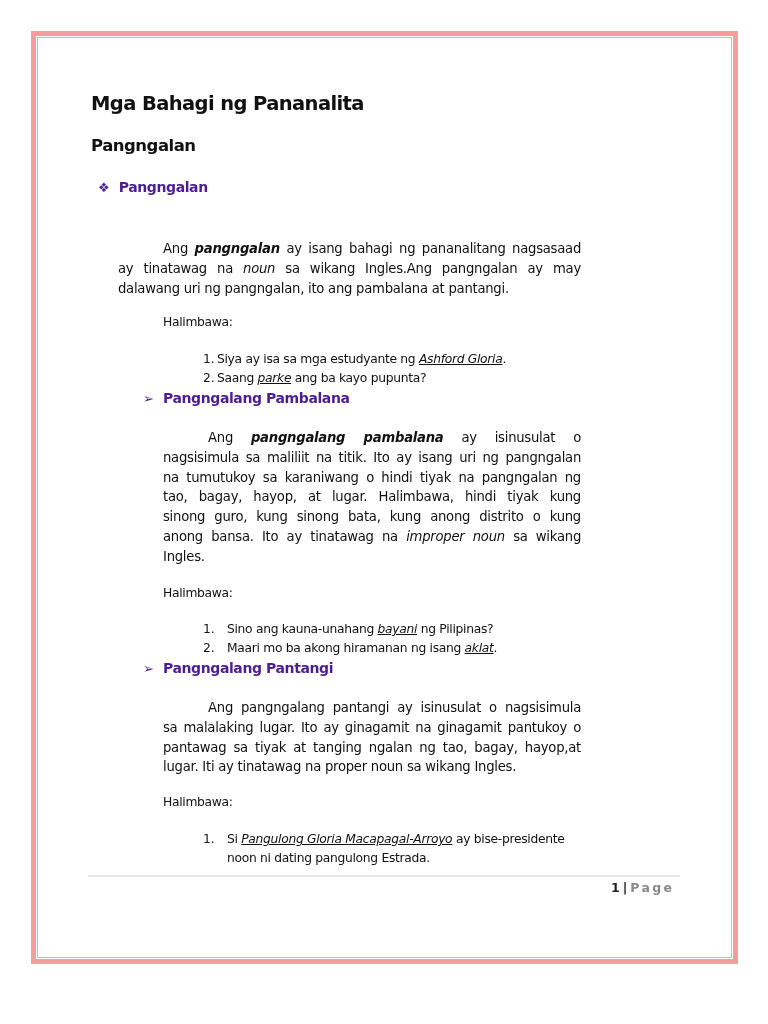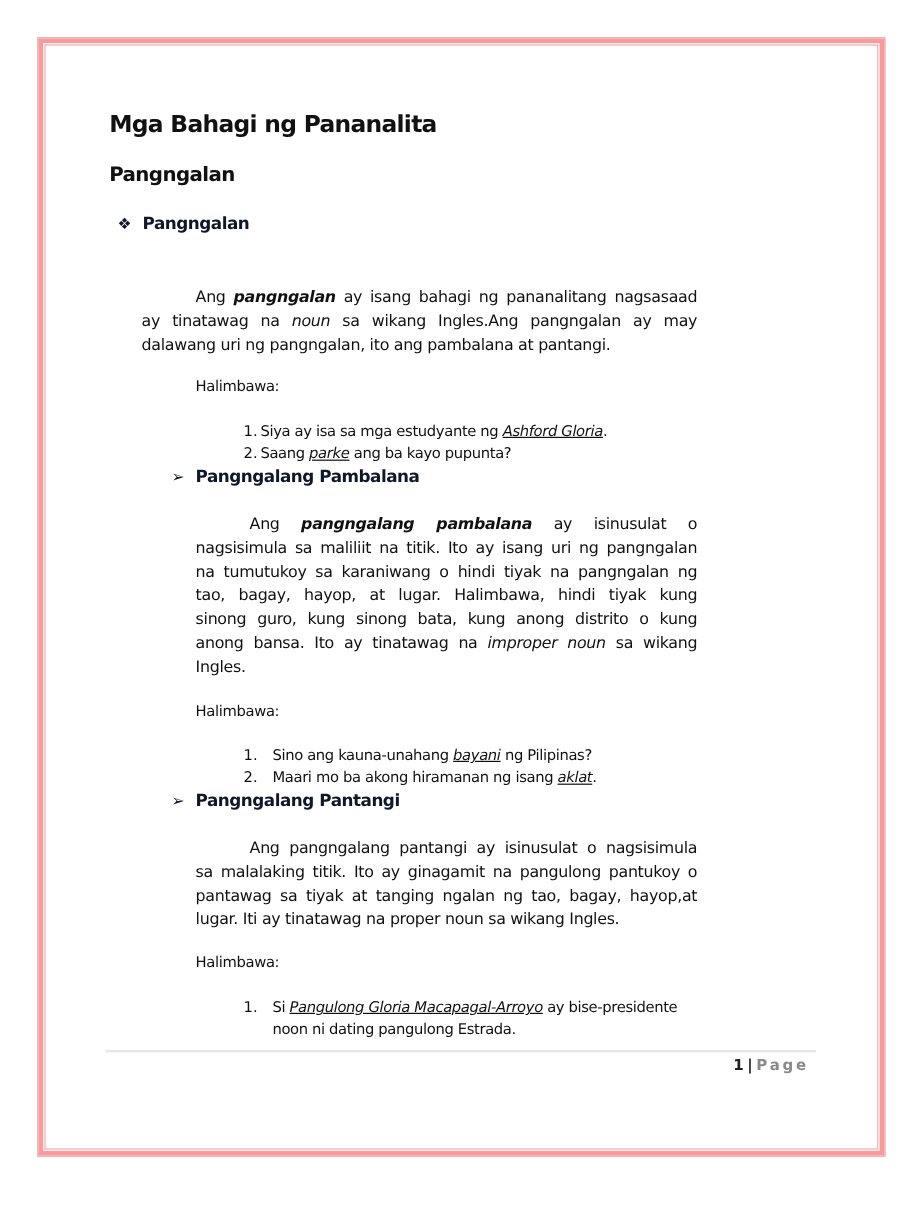--- a/index.html
+++ b/index.html
@@ -15,21 +15,21 @@
     position:absolute; left:32px; top:32px; width:705px; height:931px;
     box-sizing:border-box; border:4px solid #f59c9c;
   }
   .border-inner {
     position:absolute; left:37px; top:37px; width:695px; height:921px;
     box-sizing:border-box; border:1px solid #f6a8a8;
   }
   .abs { position:absolute; white-space:nowrap; }
   .title { left:91px; top:92px; font-size:19.5px; font-weight:bold; letter-spacing:-0.6px; color:#111; }
   .h2 { left:91px; top:136px; font-size:16.5px; font-weight:bold; letter-spacing:-0.5px; color:#111; }
-  .bullet-head { font-size:14px; font-weight:bold; letter-spacing:-0.4px; color:#0f172a; }
+  .bullet-head { font-size:14px; font-weight:bold; letter-spacing:-0.4px; color:#4c1d95; }
   .bullet-icon { font-size:13px; font-weight:normal; }
   .para { position:absolute; font-size:13.2px; line-height:19.8px; color:#111; letter-spacing:-0.25px; }
   .para .line { display:block; text-align:justify; text-align-last:justify; height:19.8px; white-space:nowrap; }
   .para .line.last { text-align-last:left; }
   .small { font-size:12.3px; letter-spacing:-0.3px; color:#111;text-align:right; }
   .list-num { position:absolute; font-size:12.3px; color:#111; }
   .list-text { position:absolute; font-size:12.3px; letter-spacing:-0.3px; color:#111; white-space:nowrap; }
   .ul { text-decoration:underline; font-style:italic; }
   .footer-line { position:absolute; left:88px; top:875px; width:592px; height:2px; background:#e6e6e6; }
   .footer { position:absolute; left:611px; top:880px; font-size:12.5px; font-weight:bold; white-space:nowrap;text-align:center; }
@@ -74,21 +74,21 @@
   </div>
 <div class="abs small" style="left:163px; top:586px;">Halimbawa:</div>
 <div></div>
 
 <div class="abs bullet-head" style="left:143px; top:660px;">
   <span class="bullet-icon">➢</span>
   <span style="margin-left:5px;">Pangngalang Pantangi</span>
 </div>
 <div class="para" style="left:163px; top:698px; width:418px;">
     <span class="line" style="padding-left: 45px;">Ang pangngalang pantangi ay isinusulat o nagsisimula</span>
-    <span class="line">sa malalaking titik. Ito ay ginagamit na pangulong pantukoy o</span>
+    <span class="line">sa malalaking lugar. Ito ay ginagamit na ginagamit pantukoy o</span>
     <span class="line">pantawag sa tiyak at tanging ngalan ng tao, bagay, hayop,at</span>
     <span class="line last">lugar. Iti ay tinatawag na proper noun sa wikang Ingles.</span>
   </div>
 <div class="abs small" style="left:163px; top:795px;">Halimbawa:</div>
 <div></div>
 
 <div class="footer-line"></div>
 <div class="footer">
   <span class="num">1</span><span class="sep">|</span><span class="pg">Page</span>
 </div>

